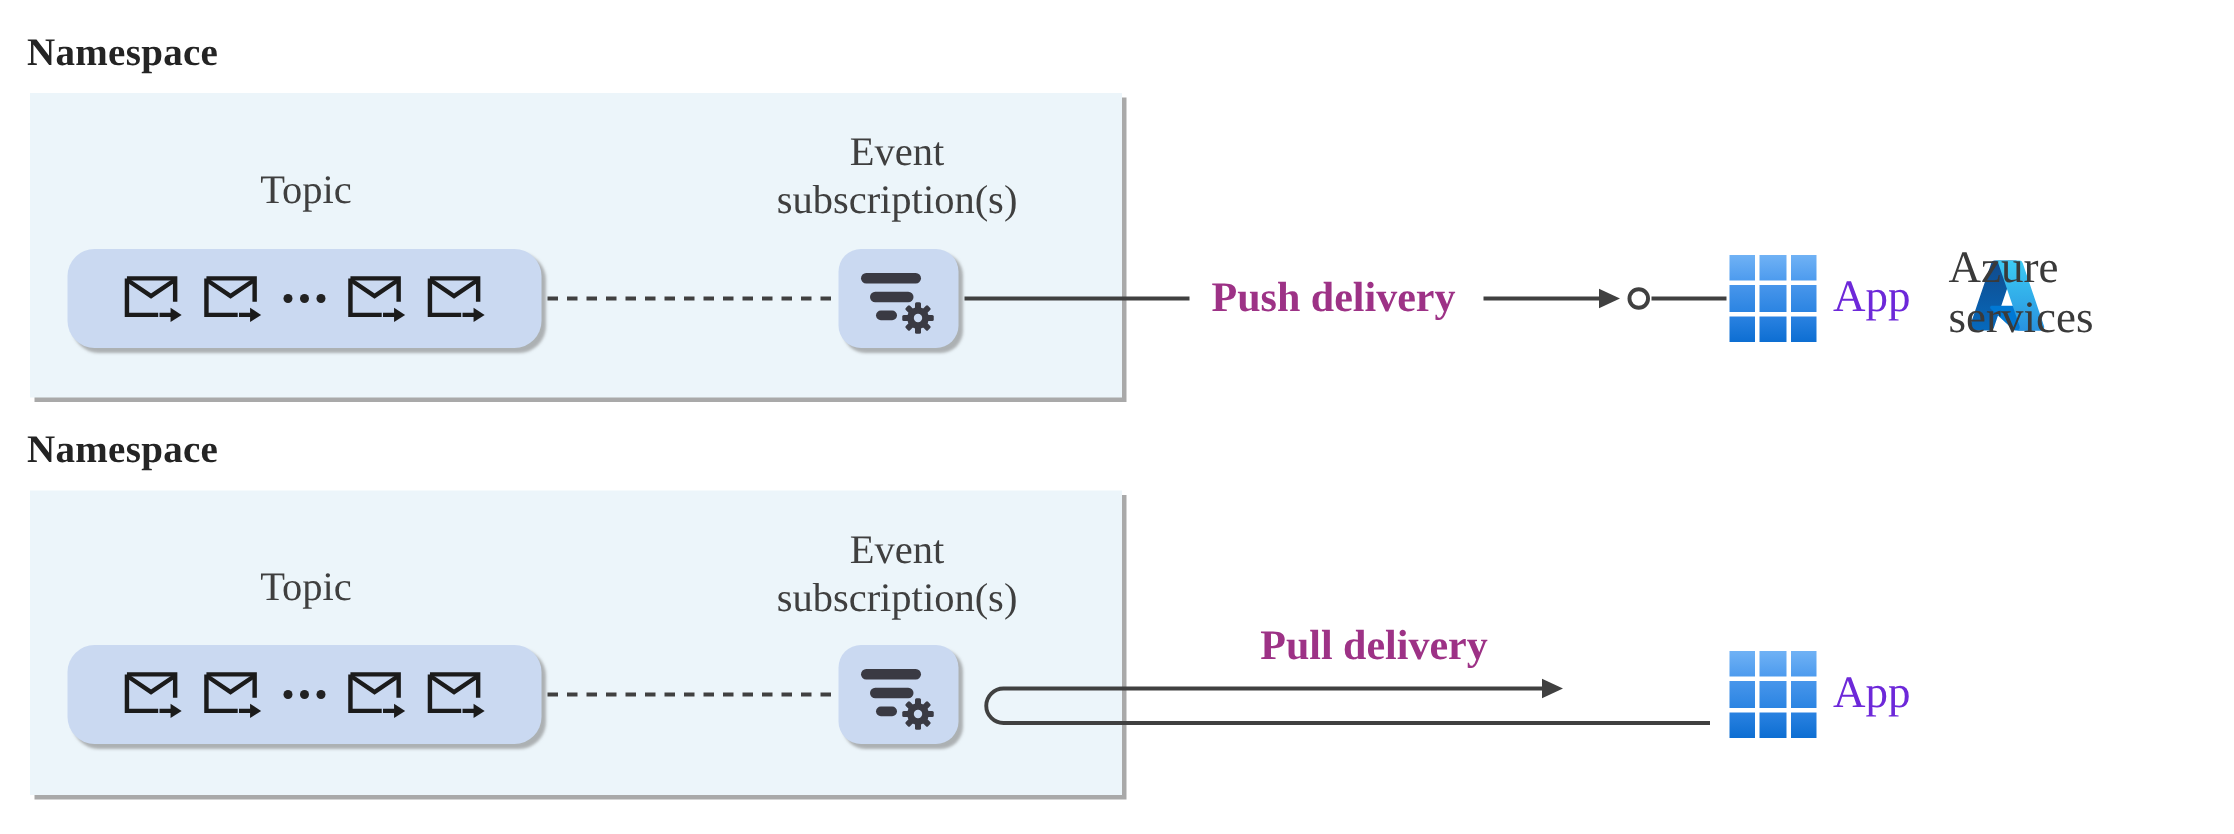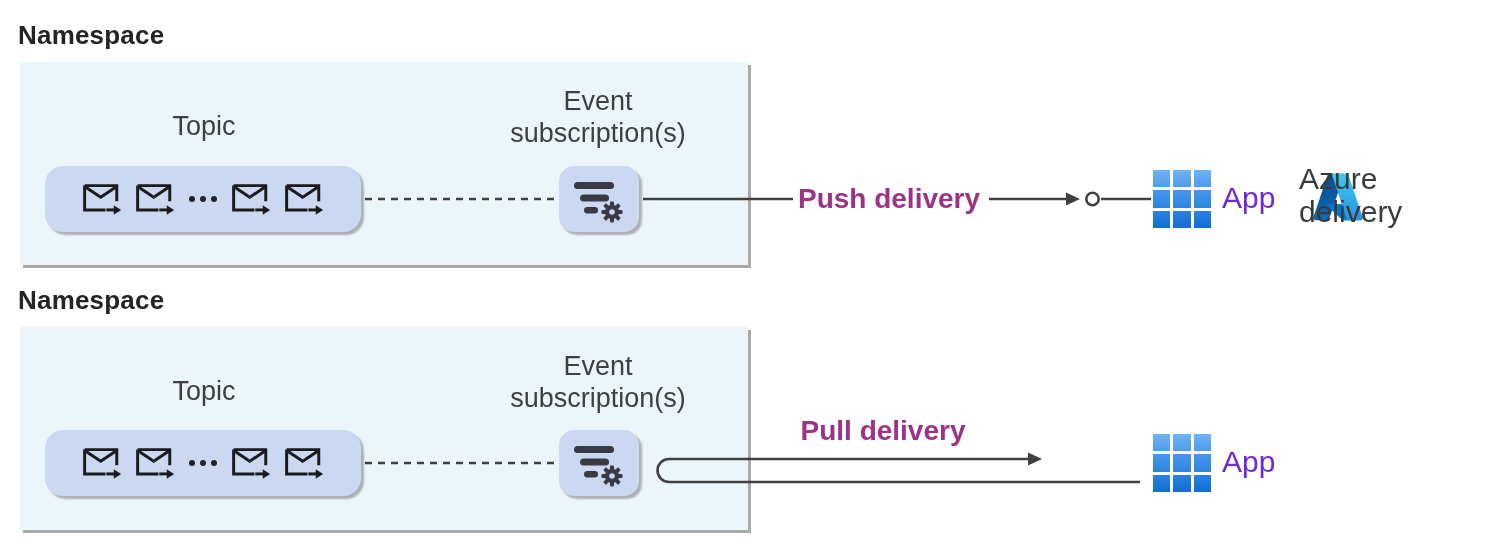--- a/index.html
+++ b/index.html
@@ -1,18 +1,18 @@
 <!DOCTYPE html>
 <html><head>
 <meta charset="utf-8">
 <style>
   html,body{margin:0;padding:0;background:#ffffff;}
   .canvas{
     position:relative;width:1489px;height:556px;background:#ffffff;overflow:hidden;
-    font-family:Liberation Sans, sans-serif;color:#3b3b3b;
+    font-family:Liberation Serif, serif;color:#3b3b3b;
   }
   .abs{position:absolute;}
   .ns-heading{font-size:26px;font-weight:bold;color:#242424;letter-spacing:0.2px;}
   .ns-box{
     width:728px;height:203px;background:#ecf5fa;
     box-shadow:3px 3px 0 #a9a9a9;
   }
   .topic-label,.evsub-label{font-size:27px;color:#3f3f3f;text-align:center;line-height:1.2;}
   .center-x{transform:translateX(-50%);}
   .center-xy{transform:translate(-50%,-50%);}
@@ -148,21 +148,21 @@
         <stop offset="0" stop-color="#3ccbf4"></stop>
           <stop offset="1" stop-color="#2892df"></stop>
       </linearGradient>
     </defs>
     <path fill="url(#azL)" d="M33.34 6.54h26.04l-27.03 80.1a4.15 4.15 0 0 1-3.93 2.81H8.15a4.14 4.14 0 0 1-3.93-5.47L29.4 9.35a4.15 4.15 0 0 1 3.94-2.81z"></path>
     <path fill="#0078d4" d="M71.17 60.26H29.88a1.91 1.91 0 0 0-1.3 3.31l26.53 24.76a4.35 4.35 0 0 0 2.97 1.17h23.38z"></path>
     <path fill="url(#azR)" d="M66.6 9.36a4.14 4.14 0 0 0-3.93-2.82H33.65a4.15 4.15 0 0 1 3.93 2.82l25.25 74.81a4.15 4.15 0 0 1-3.93 5.47h29.02a4.15 4.15 0 0 0 3.93-5.47z"></path>
   </svg>
   <div class="abs azure-label" style="left:1299px;top:162px;">
     <div>Azure</div>
-    <div>delivery</div>
+    <div>services</div>
   </div>
 
   <div class="abs ns-heading" style="left:18px;top:285px;">Namespace</div>
 
   <div class="abs ns-box" style="left:20px;top:327px;"></div>
 
   <div class="abs topic-label center-x" style="left:204px;top:375px;">Topic</div>
 
   <div class="abs evsub-label center-x" style="left:598px;top:350px;">
     <div>Event</div>
@@ -228,21 +228,21 @@
         <rect x="-2" y="-10.5" width="4" height="5" rx="1" transform="rotate(180)"></rect>
         <rect x="-2" y="-10.5" width="4" height="5" rx="1" transform="rotate(225)"></rect>
         <rect x="-2" y="-10.5" width="4" height="5" rx="1" transform="rotate(270)"></rect>
         <rect x="-2" y="-10.5" width="4" height="5" rx="1" transform="rotate(315)"></rect>
         <circle r="7.2"></circle>
         <circle r="2.8" fill="#cad9f1"></circle>
       </g>
     </svg>
   </div>
 
-  <div class="abs delivery-label center-xy" style="left:883px;top:431px;">Pull delivery</div>
+  <div class="abs delivery-label center-xy" style="left:916px;top:431px;">Pull delivery</div>
 
   <div class="abs app-icon" style="left:1153px;top:434px;">
     <i></i>
       <i></i>
       <i></i>
       <i></i>
       <i></i>
       <i></i>
       <i></i>
       <i></i>

